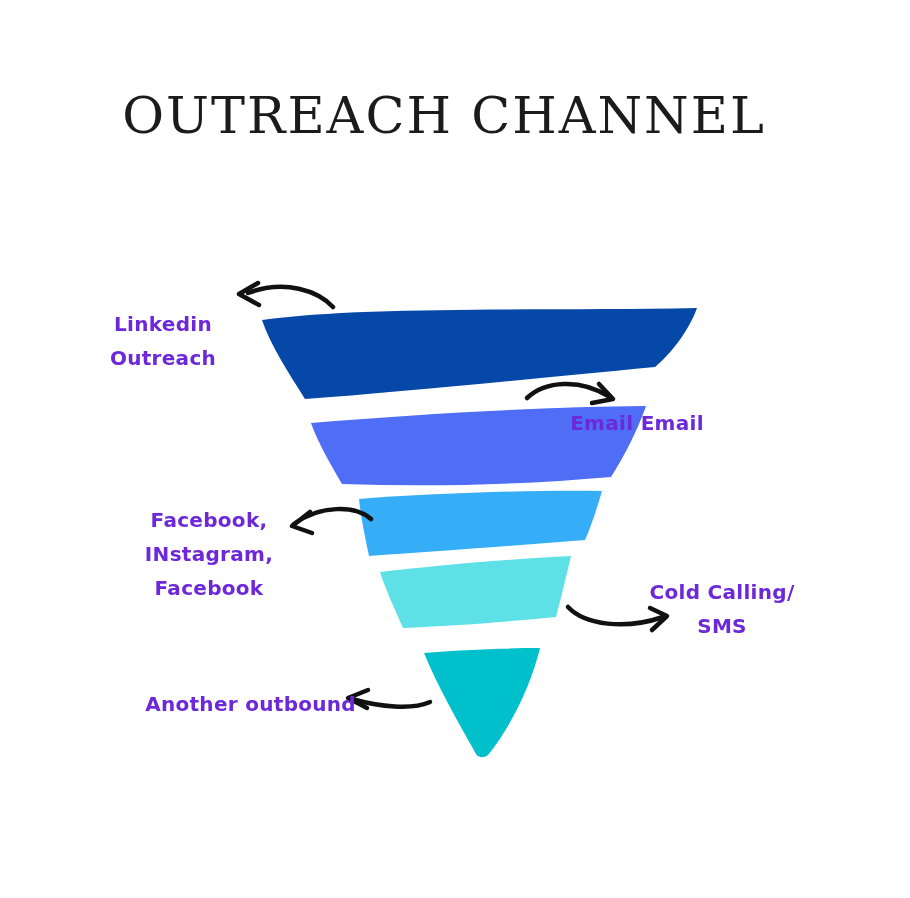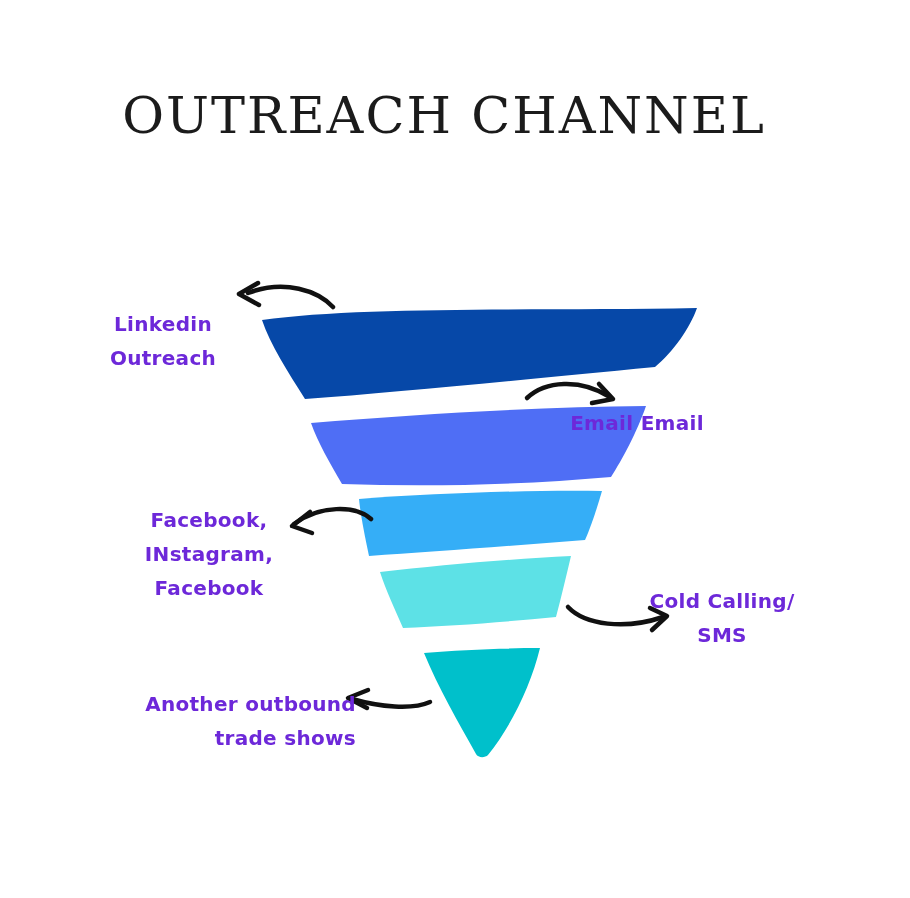--- a/index.html
+++ b/index.html
@@ -110,20 +110,19 @@
   <div class="label" style="left:63px; top:307px; width:200px;">Linkedin Outreach</div>
 
   <div class="label" style="left:547px; top:406px; width:180px;">Email Email</div>
 
   <div class="label" style="left:109px; top:503px; width:200px;">
     <div>Facebook,</div>
     <div>INstagram,</div>
     <div>Facebook</div>
   </div>
 
-  <div class="label" style="left:622px; top:575px; width:200px;margin-top:9px;">Cold Calling/ SMS</div>
+  <div class="label" style="left:622px; top:575px; width:200px;">Cold Calling/ SMS</div>
 
   <div class="label" style="left:136px; top:687px; width:220px;text-align:right;">
     <div>Another outbound</div>
-    <div>trade shows</div>
   </div>
 
 </div>
 
 </body></html>

